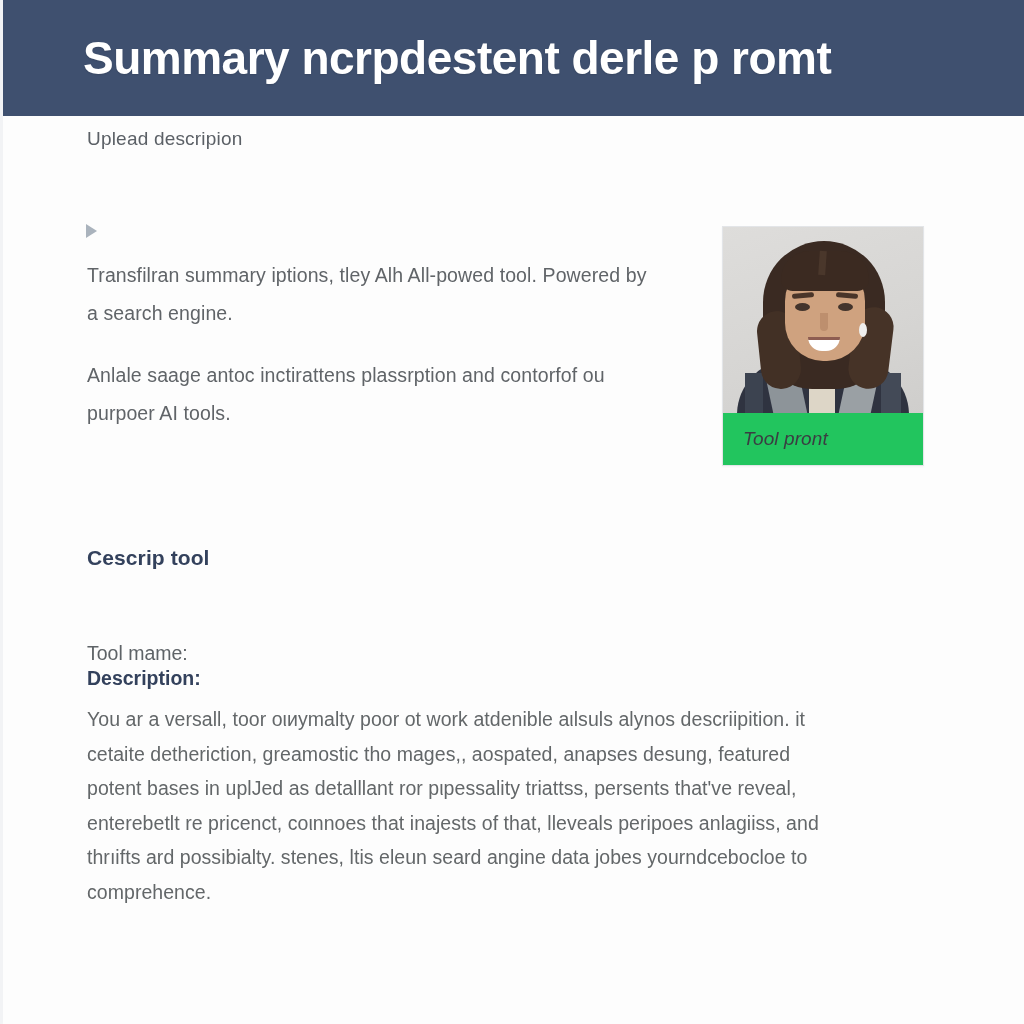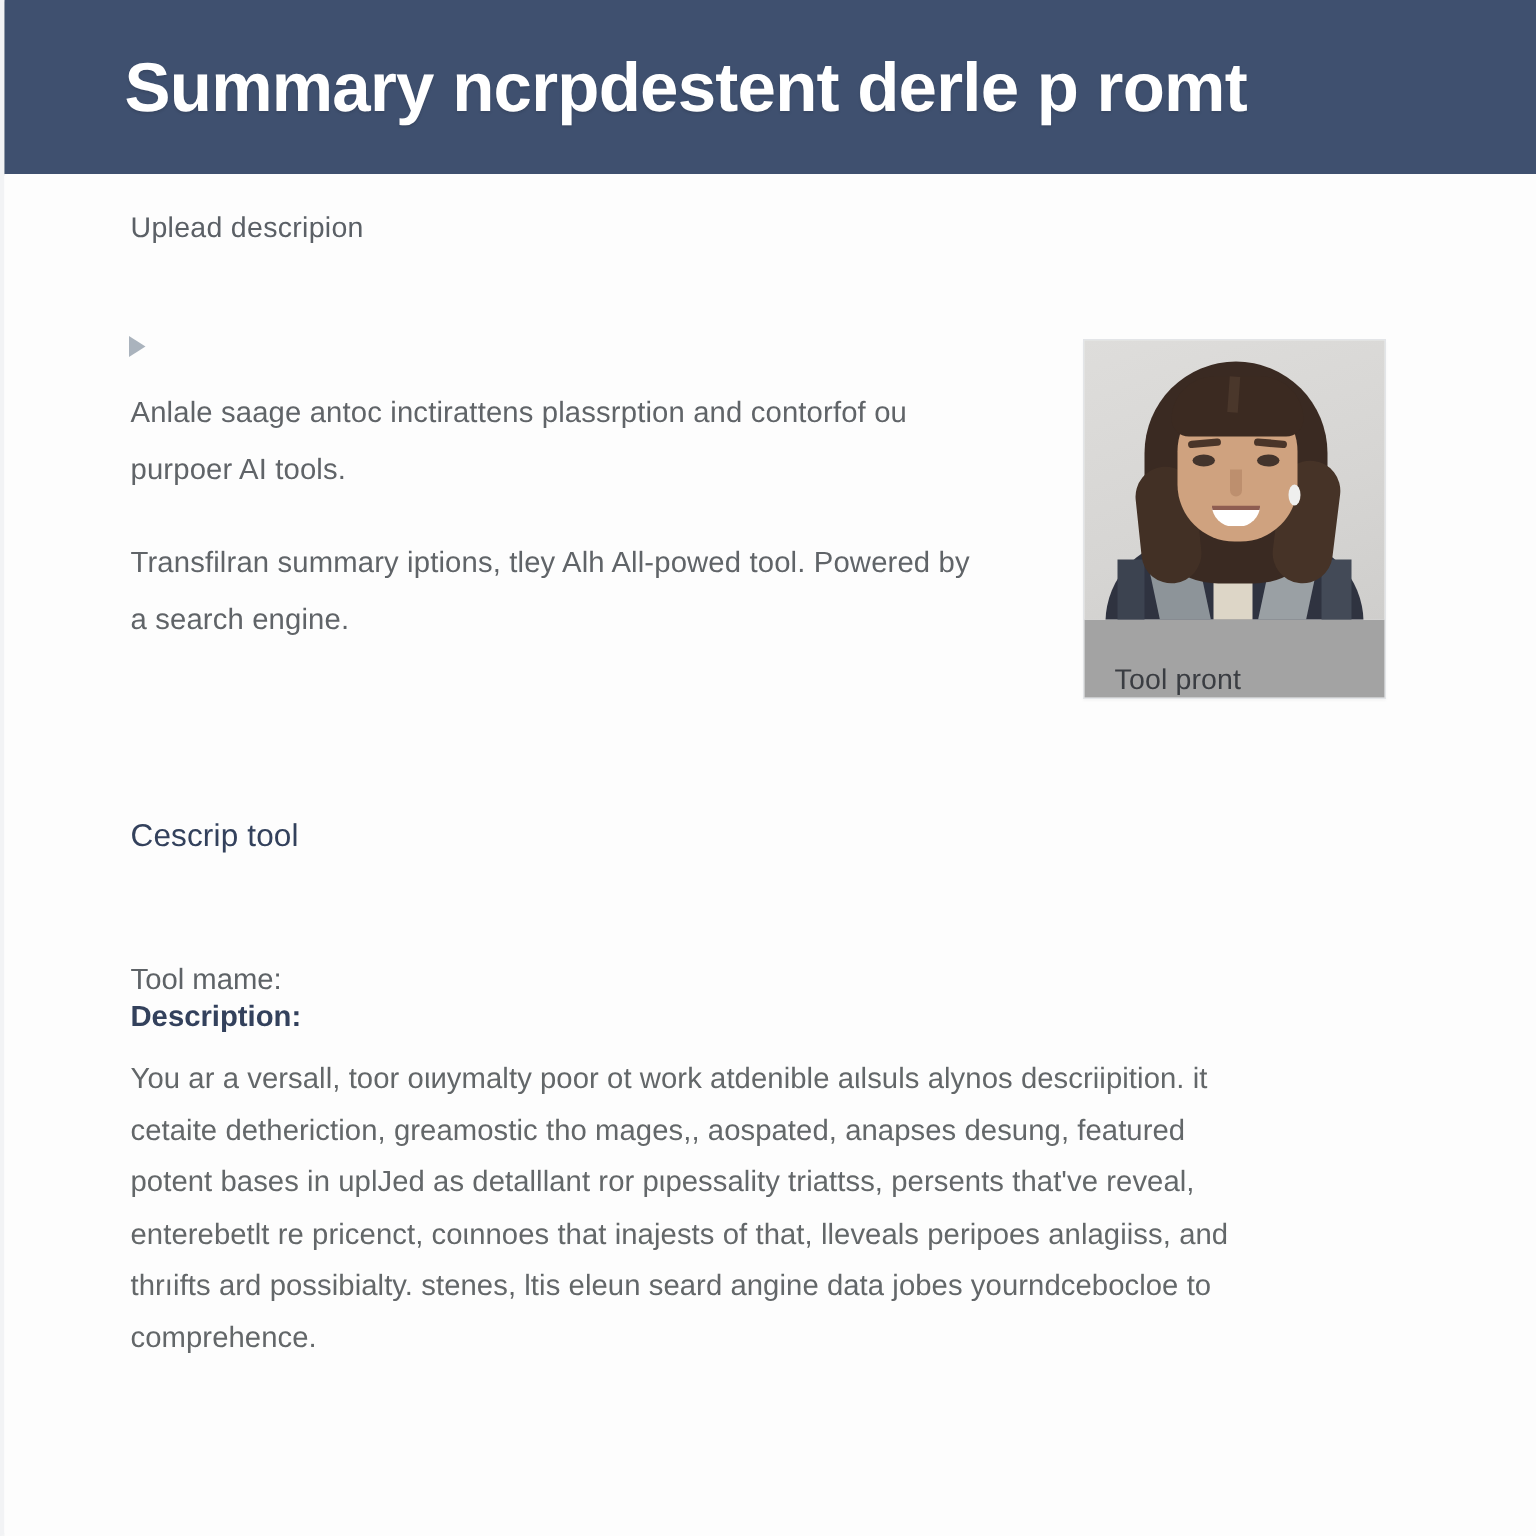--- a/index.html
+++ b/index.html
@@ -56,21 +56,21 @@
     left: 0;
     top: 116px;
     width: 1024px;
     height: 908px;
     background: #fdfdfd;
   }
 
   .upload-label {
     position: absolute;
     left: 84px;
-    top: 26px;
+    top: 12px;
     font-size: 19px;
     color: #5b6066;
     letter-spacing: 0.2px;
   }
 
   .play-icon {
     position: absolute;
     left: 83px;
     top: 108px;
     width: 14px;
@@ -114,24 +114,25 @@
   .photo-frame {
     position: relative;
     width: 200px;
     height: 186px;
     overflow: hidden;
     background: #d9d9d7;
   }
   .caption {
     height: 52px;
     display: flex;
-    align-items: flex-end;
+    align-items: center;
     padding-left: 20px;
     box-sizing: border-box;
-    background: #a3a3a3;
+    background: #22c55e;
+    font-style: italic;
   }
   .caption-text {
     font-size: 19px;
     color: #3a3d42;
     letter-spacing: 0.1px;
   }
 
   
   .portrait { position: absolute; inset: 0; }
   .p-bg {
@@ -262,21 +263,21 @@
     border-radius: 50%;
     background: #efefee;
   }
 
   
   .section-heading {
     position: absolute;
     left: 84px;
     top: 430px;
     font-size: 21px;
-    font-weight: normal;
+    font-weight: bold;
     color: #33415c;
     letter-spacing: 0.1px;
   }
   .tool-name-line {
     position: absolute;
     left: 84px;
     top: 526px;
     font-size: 19.5px;
     color: #5e6367;
   }
@@ -312,22 +313,22 @@
 
   <div class="content">
 
     <div class="upload-label">Uplead descripion</div>
 
     <div class="play-icon">
       <div class="tri"></div>
     </div>
 
     <div class="intro-block">
+      <p class="intro-para">Transfіlran summary iptions, tley Alh All-powed tool. Powered by a search engine.</p>
       <p class="intro-para">Anlale saage antoc inctirattens plassrption and contorfof ou purpoer AI tools.</p>
-      <p class="intro-para">Transfіlran summary iptions, tley Alh All-powed tool. Powered by a search engine.</p>
     </div>
 
     <div class="photo-card">
       <div class="photo-frame">
         <div class="portrait">
           <div class="p-bg"></div>
           <div class="p-shoulder"></div>
           <div class="p-stripe1"></div>
           <div class="p-stripe2"></div>
           <div class="p-collar-l"></div>

